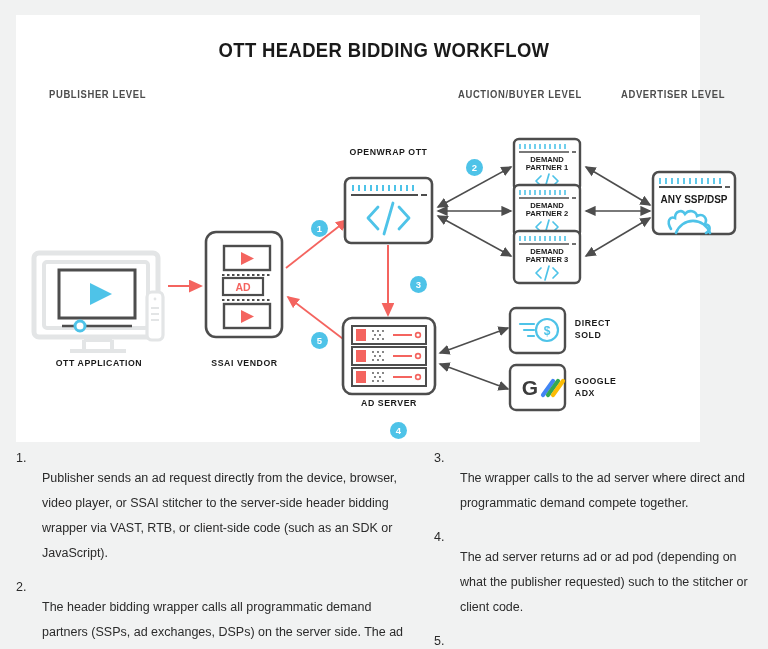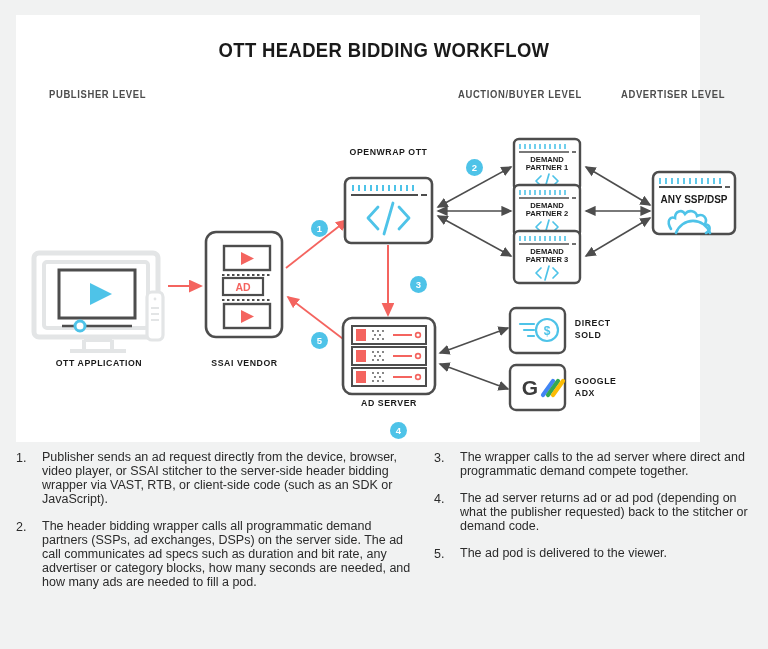--- a/index.html
+++ b/index.html
@@ -118,22 +118,23 @@
     flex: 0 0 26px;
     font-size: 12.5px;
     color: #2b2b2b;
     font-family: "Liberation Sans", sans-serif;
     line-height: 17.5px;
   }
   .step-text {
     flex: 1;
     font-size: 12.5px;
     color: #2b2b2b;
-    line-height: 14px;
+    line-height: 25px;
     font-family: "Liberation Sans", sans-serif;
+    margin-top: 16px;
   }
 </style>
 </head>
 <body>
 
 <div id="page">
 
   <div id="diagram-card">
 
     <div id="diagram-title">OTT HEADER BIDDING WORKFLOW</div>
@@ -439,21 +440,21 @@
       </div>
     </div>
 
     <div class="steps-col" id="steps-col-right">
       <div class="step">
         <div class="step-num">3.</div>
         <div class="step-text">The wrapper calls to the ad server where direct and programmatic demand compete together.</div>
       </div>
       <div class="step">
         <div class="step-num">4.</div>
-        <div class="step-text">The ad server returns ad or ad pod (depending on what the publisher requested) back to the stitcher or demand code.</div>
+        <div class="step-text">The ad server returns ad or ad pod (depending on what the publisher requested) such to the stitcher or client code.</div>
       </div>
       <div class="step">
         <div class="step-num">5.</div>
         <div class="step-text">The ad pod is delivered to the viewer.</div>
       </div>
     </div>
   </div>
 
 </div>
 

